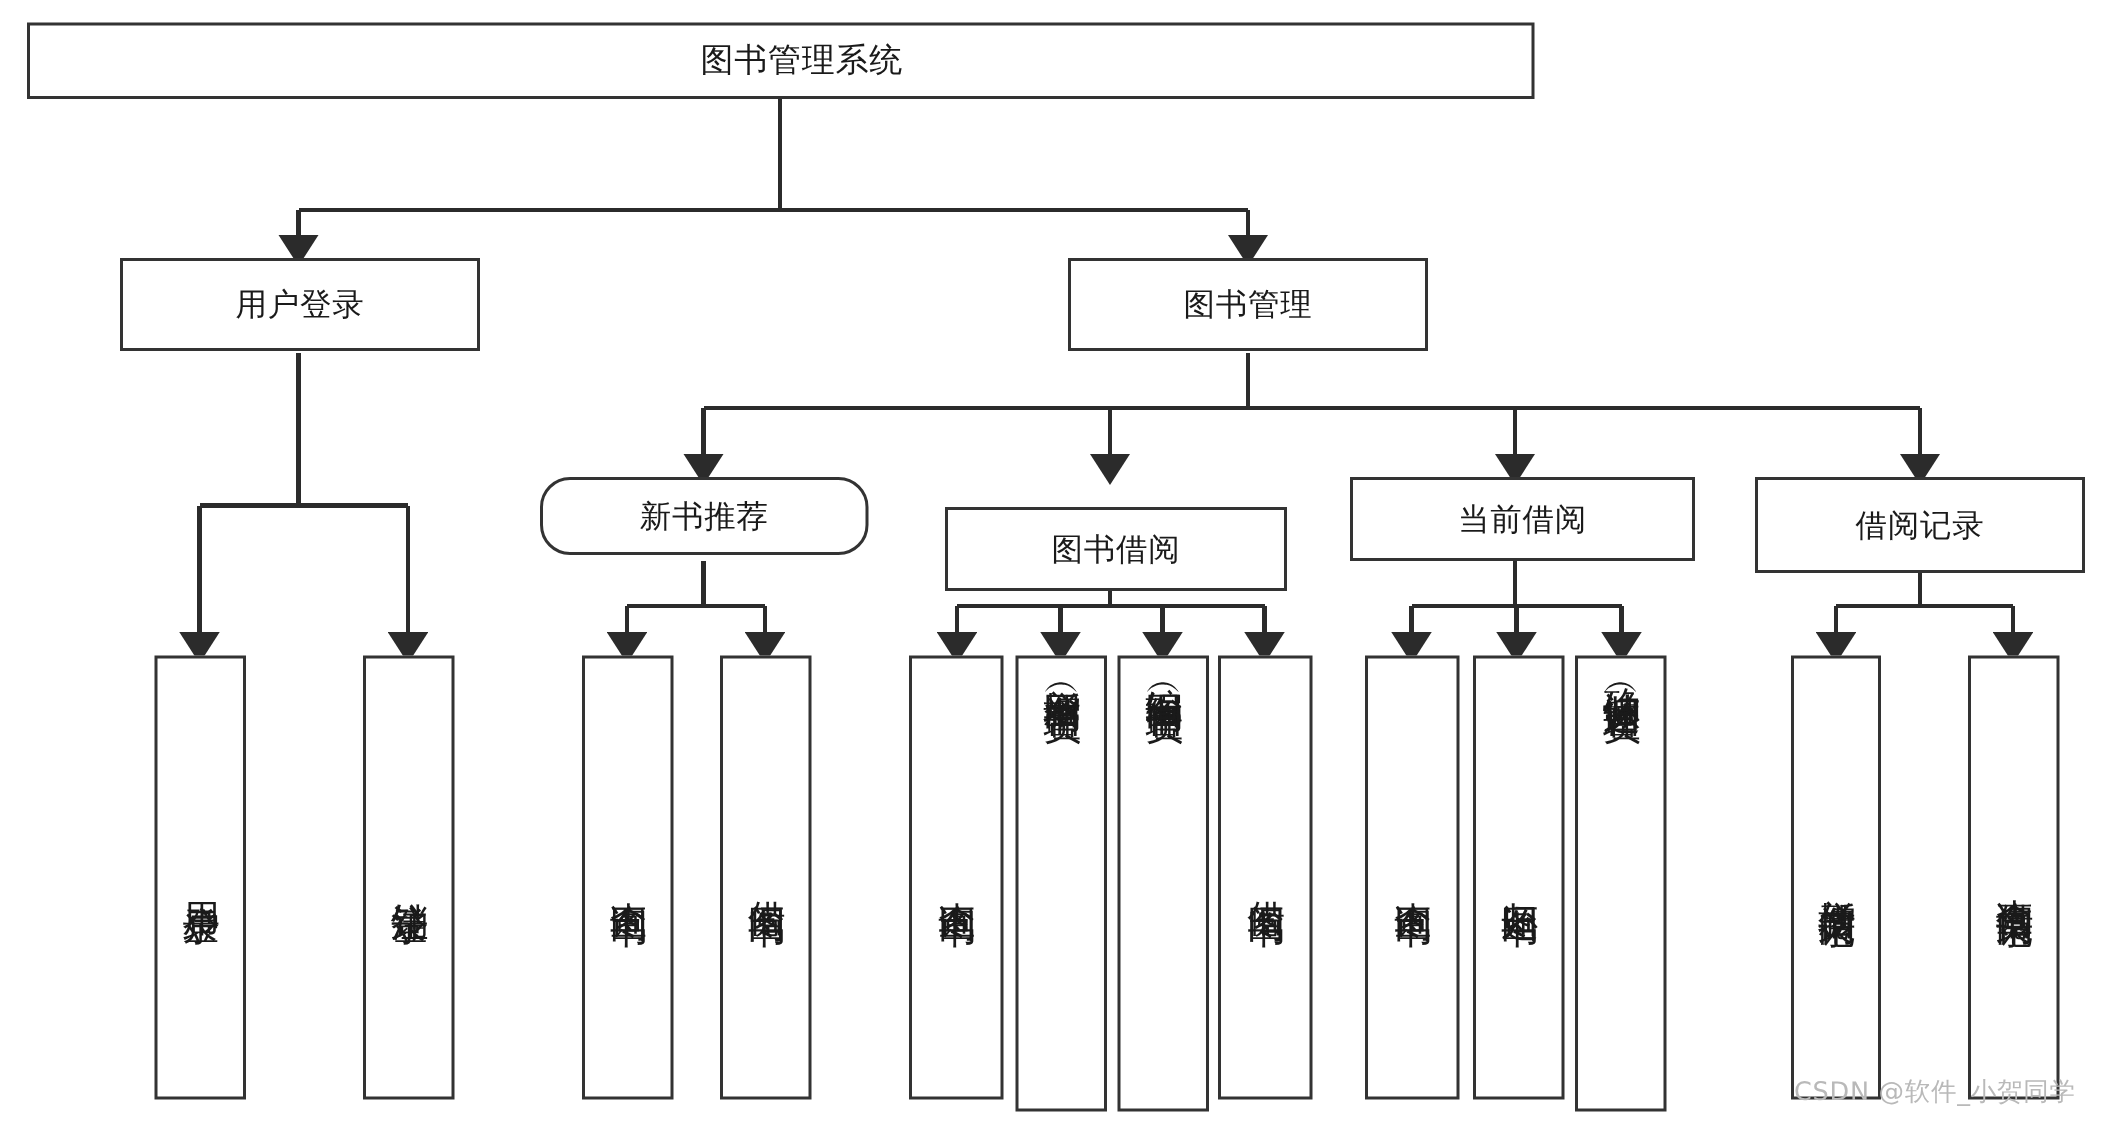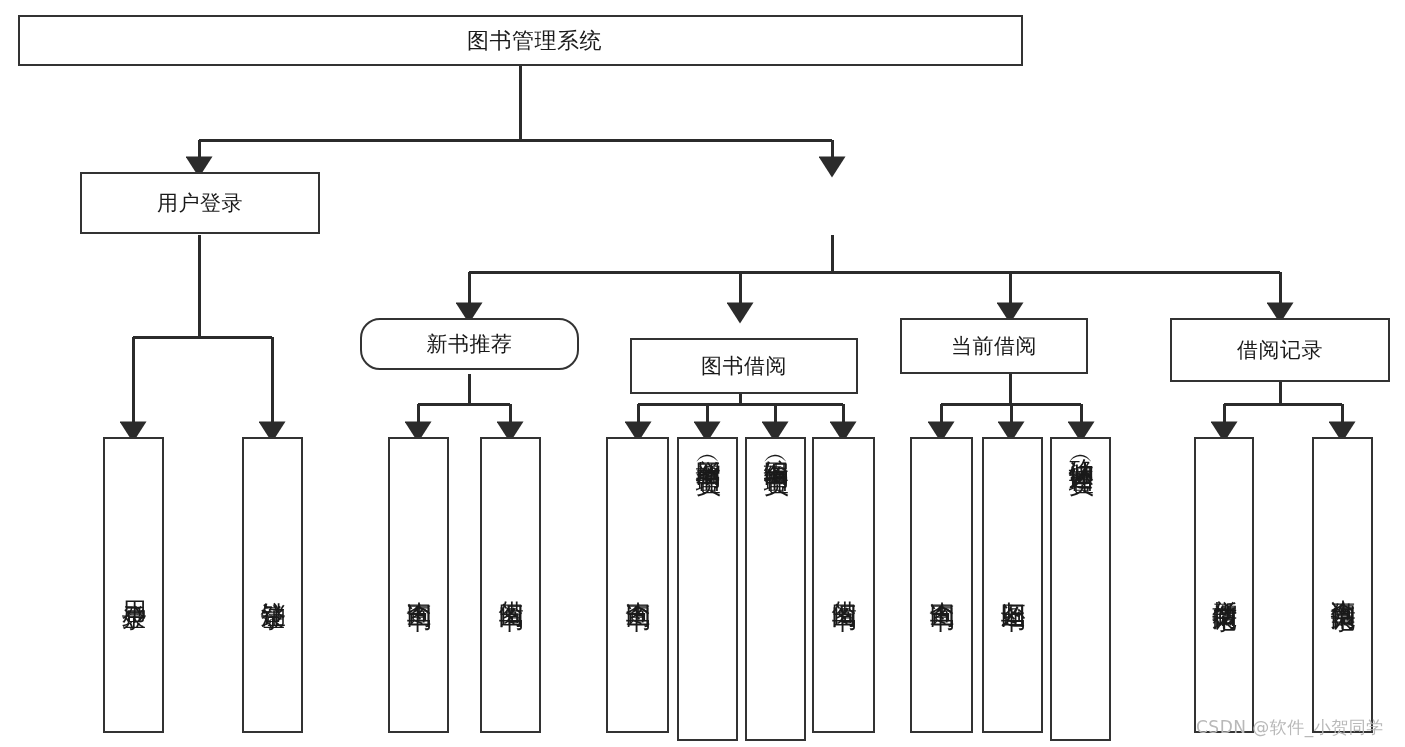--- a/index.html
+++ b/index.html
@@ -135,30 +135,33 @@
   </svg>
 
   <div class="node h root" style="left:18px; top:15px; width:1005px; height:51px;padding-left:28px;">
     <span class="node-label">图书管理系统</span>
   </div>
 
   <div class="node h" style="left:80px; top:172px; width:240px; height:62px;">
     <span class="node-label">用户登录</span>
   </div>
 
+  <div class="node h" style="left:712px; top:172px; width:240px; height:62px;">
+    <span class="node-label">图书管理</span>
+  </div>
 
   <div class="node h" style="left:360px; top:318px; width:219px; height:52px;border-radius:20px;">
     <span class="node-label">新书推荐</span>
   </div>
 
   <div class="node h" style="left:630px; top:318px; width:228px; height:56px;margin-top:20px;">
     <span class="node-label">图书借阅</span>
   </div>
 
-  <div class="node h" style="left:900px; top:318px; width:188px; height:56px;">
+  <div class="node h" style="left:900px; top:318px; width:230px; height:56px;">
     <span class="node-label">当前借阅</span>
   </div>
 
   <div class="node h" style="left:1170px; top:318px; width:220px; height:64px;">
     <span class="node-label">借阅记录</span>
   </div>
 
   <div class="node v align-mid" style="left:103px; top:437px; width:61px; height:296px;">
     <span class="node-label">用户登录</span>
   </div>

